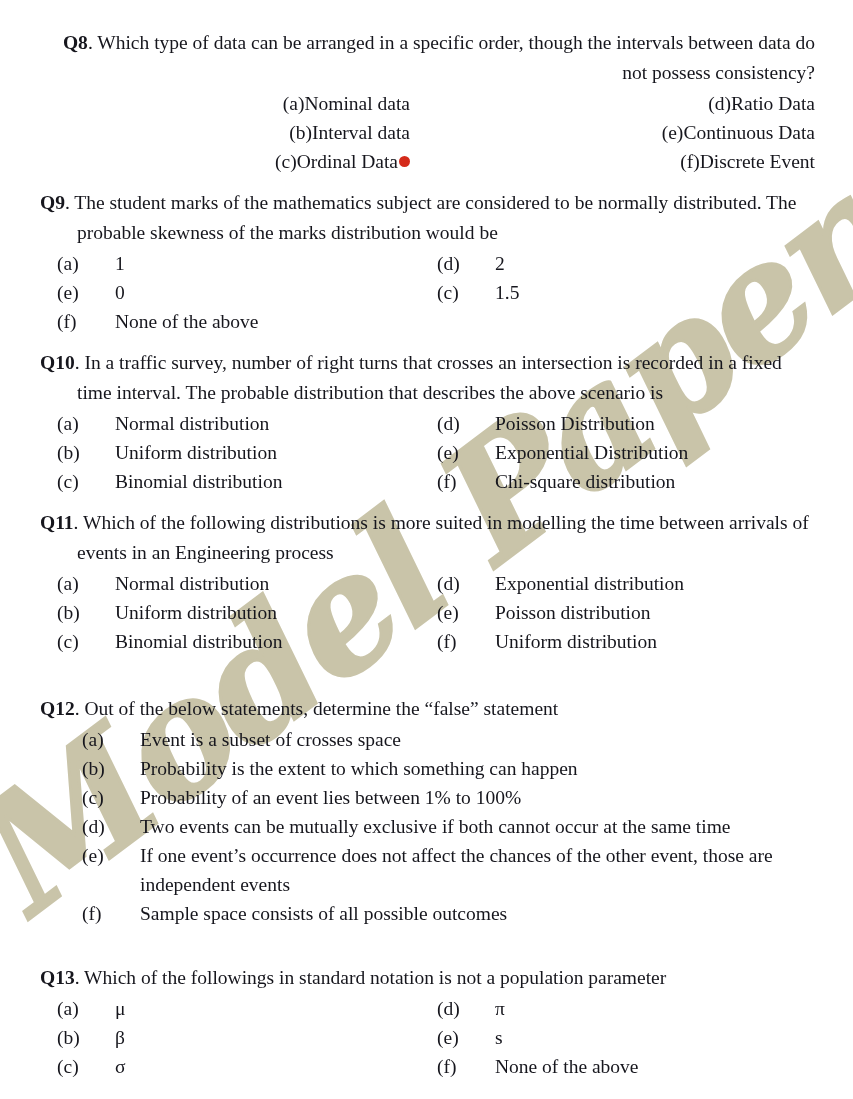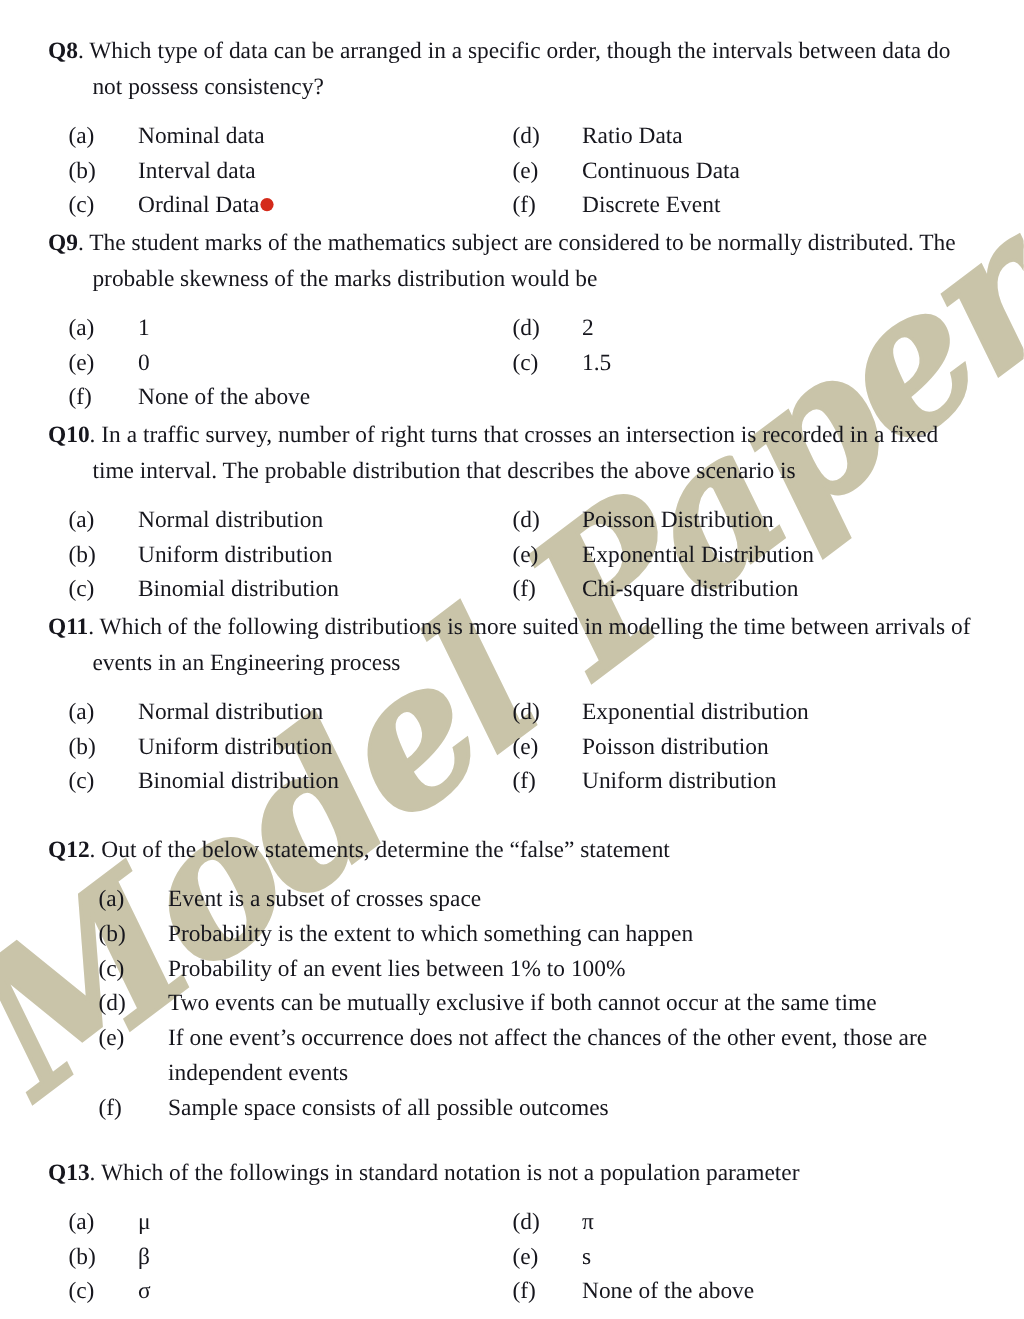--- a/index.html
+++ b/index.html
@@ -56,24 +56,24 @@
     padding-left: 37px;
     text-indent: -37px;
   }
   .qlabel {
     font-weight: bold;
   }
   .qtext { }
 
   
   .opts {
-    margin-top: 11px;
+    margin-top: 1px;
     display: grid;
     grid-template-columns: 370px 1fr;
-    column-gap: 0;
+    column-gap: 10px;
   }
   .opts.single {
     grid-template-columns: 1fr;
   }
   .opt {
     font-size: 19.5px;
     line-height: 29px;
     padding-left: 75px;
     text-indent: -29px;
     white-space: nowrap;
@@ -100,21 +100,21 @@
 </style>
 </head>
 <body style="background: rgb(255, 255, 255); color: rgb(22, 22, 29);">
 
 <div id="watermark-layer">
   <div id="watermark-text" style="color: rgb(201, 196, 169); -webkit-text-stroke: 3px rgb(201, 196, 169);">Model Paper</div>
 </div>
 
 <div id="page">
 
-<div class="qblock" style="top: 28px;">
+<div class="qblock" style="top: 28px; text-align: right;">
       <div class="qline"><span class="qlabel">Q8</span><span>.</span> <span class="qtext">Which type of data can be arranged in a specific order, though the intervals between data do not possess consistency?</span></div>
       <div class="opts">
         <div class="opt"><span class="tag">(a)</span><span>Nominal data</span></div>
         <div class="opt"><span class="tag">(d)</span><span>Ratio Data</span></div>
         <div class="opt"><span class="tag">(b)</span><span>Interval data</span></div>
         <div class="opt"><span class="tag">(e)</span><span>Continuous Data</span></div>
         <div class="opt"><span class="tag">(c)</span><span>Ordinal Data</span><span class="marker-dot" style="background: rgb(212, 42, 26);"></span></div>
         <div class="opt"><span class="tag">(f)</span><span>Discrete Event</span></div>
       </div>
     </div>

